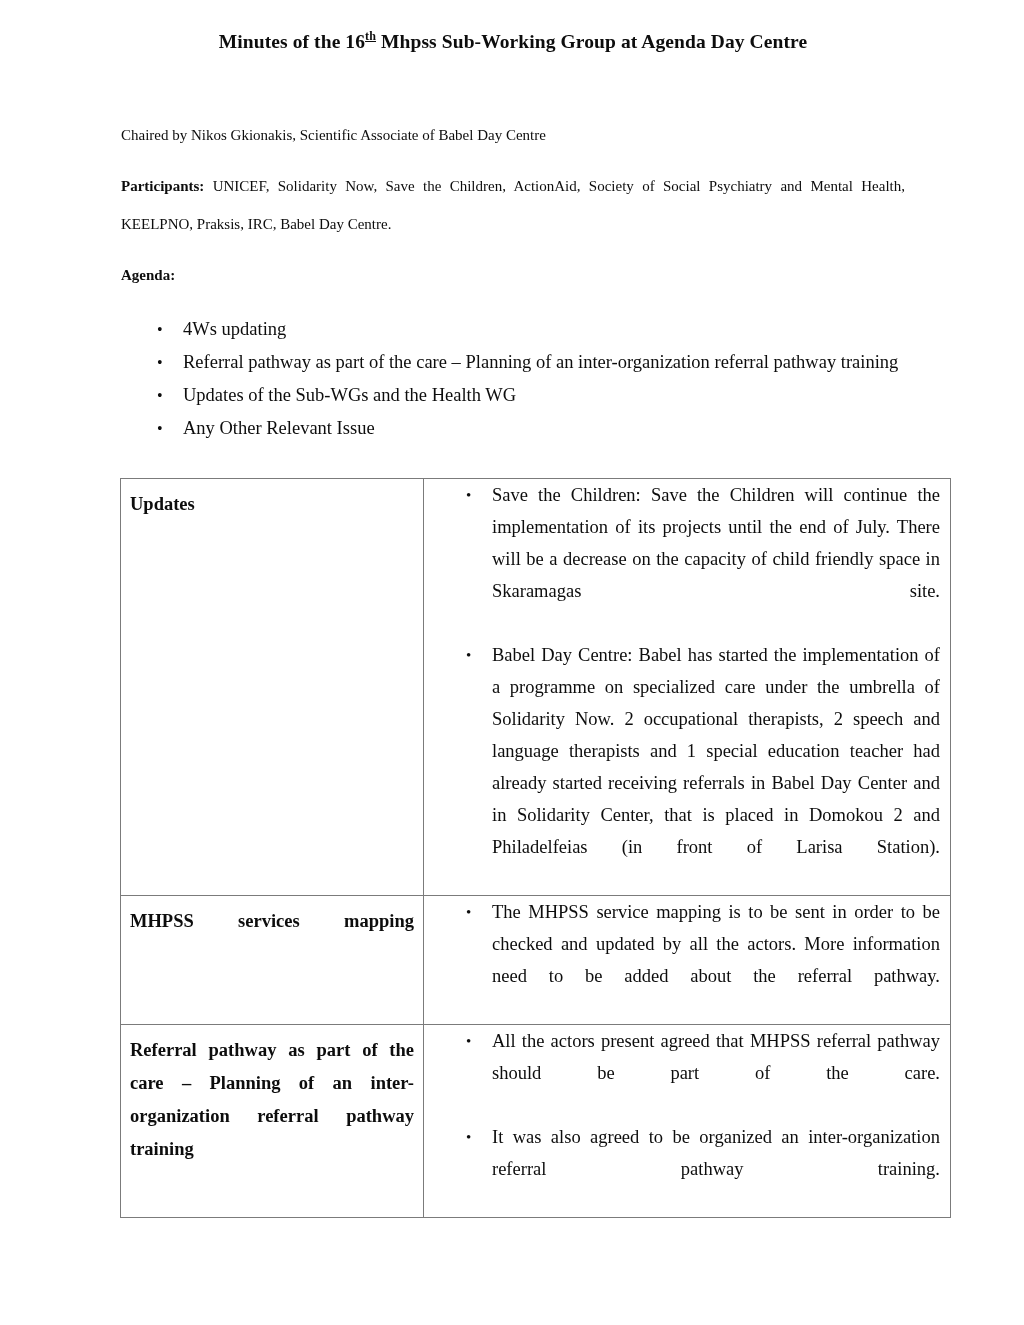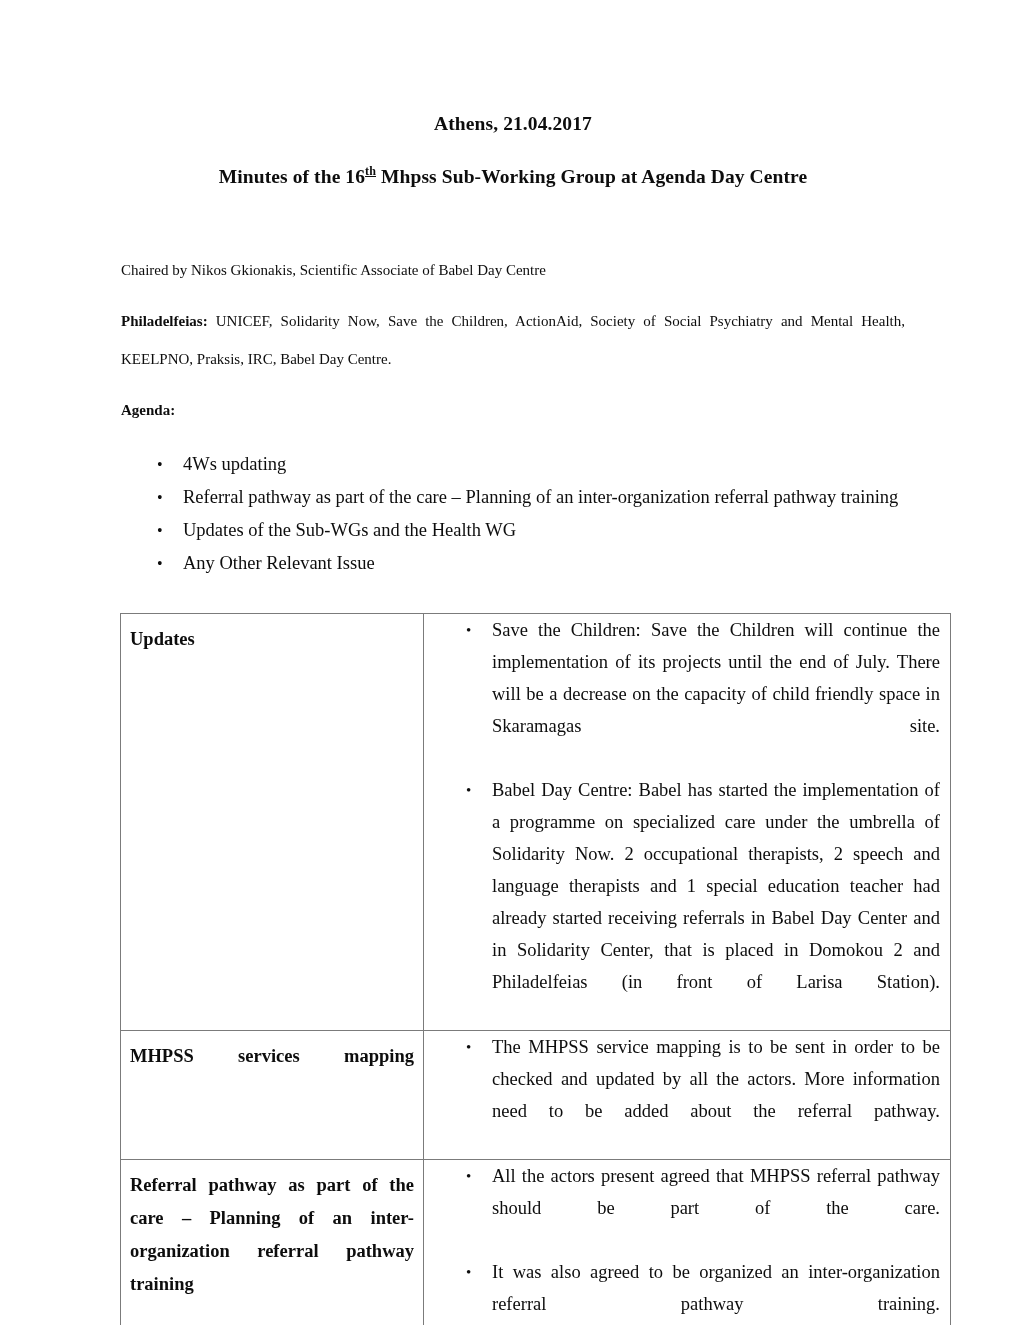--- a/index.html
+++ b/index.html
@@ -140,30 +140,29 @@
     width: 100%;
   }
   .agenda-list li::after { content: none; }
 </style>
 </head>
 <body>
 
 <div class="page">
   <div class="content">
 
-    <p class="doc-date">Athens, 21.04.2017</p>
 
     <p class="doc-title">
       <span>Minutes of the 16</span><sup>th</sup><span> Mhpss Sub-Working Group at Agenda Day Centre</span>
     </p>
 
     <p class="para para-chair">Chaired by Nikos Gkionakis, Scientific Associate of Babel Day Centre</p>
 
     <p class="para para-participants">
-      <span class="lbl-bold">Philadelfeias:</span><span> UNICEF, Solidarity Now, Save the Children, ActionAid, Society of Social Psychiatry and Mental Health, KEELPNO, Praksis, IRC, Babel Day Centre.</span>
+      <span class="lbl-bold">Participants:</span><span> UNICEF, Solidarity Now, Save the Children, ActionAid, Society of Social Psychiatry and Mental Health, KEELPNO, Praksis, IRC, Babel Day Centre.</span>
     </p>
 
     <p class="para para-agenda lbl-bold">Agenda:</p>
 
     <ul class="agenda-list">
       <li>
         <span class="bullet">•</span>
         <span>4Ws updating</span>
       </li>
       <li>

